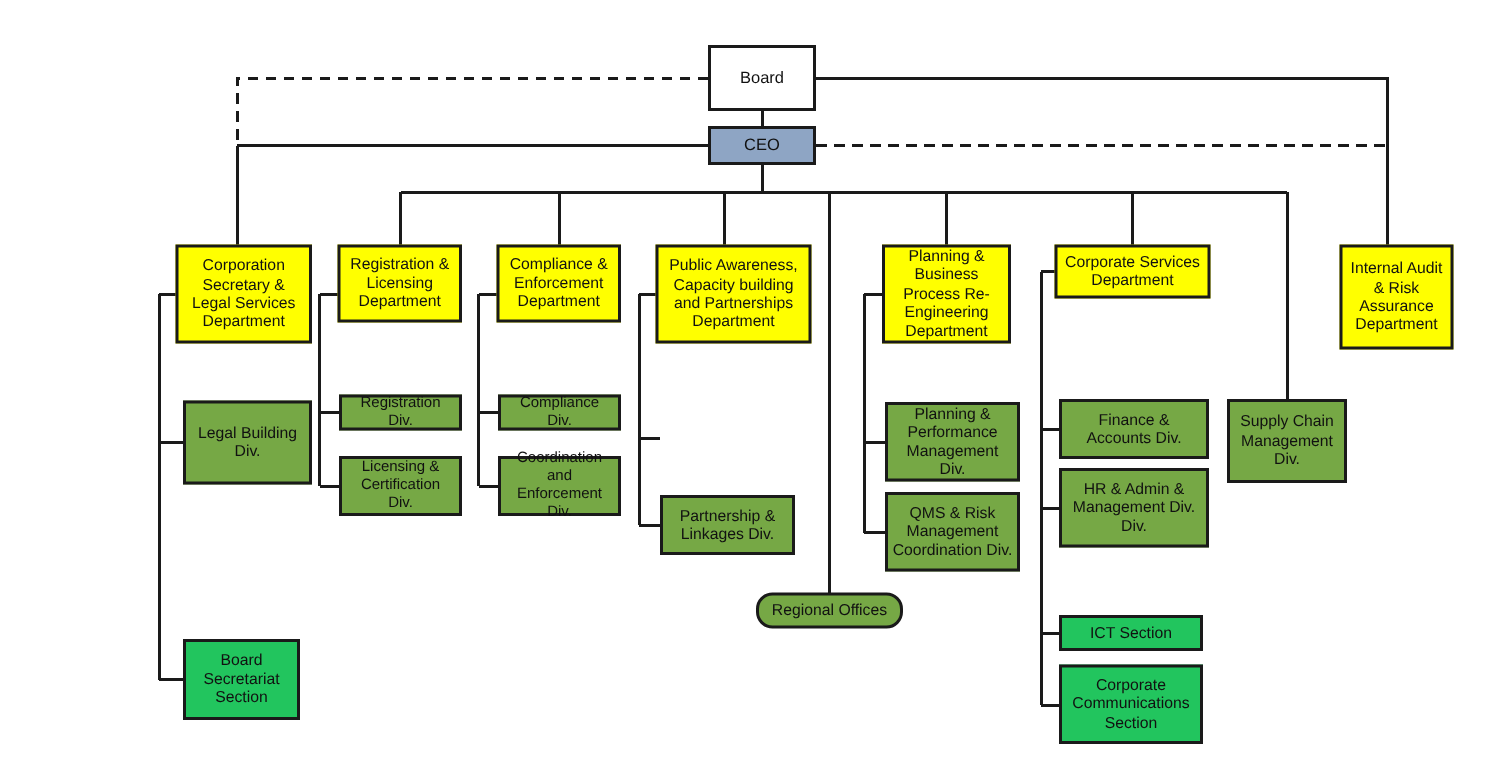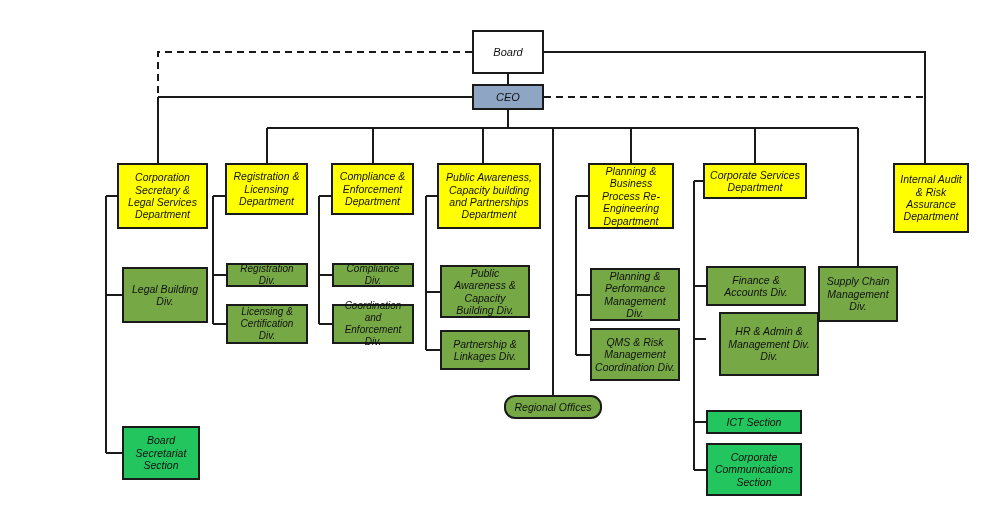--- a/index.html
+++ b/index.html
@@ -29,21 +29,20 @@
     box-sizing: border-box;
     border: 2px solid #1a1a1a;
     display: flex;
     align-items: center;
     justify-content: center;
     text-align: center;
     color: #111111;
     line-height: 1.18;
     padding: 2px 3px;
     z-index: 5;
-    font-style: italic;
   }
   .node span {
     display: block;
     width: 100%;
   }
   .n-white { background: #ffffff; }
   .n-blue  { background: #8ea5c4; }
   .n-yellow{ background: #ffff00; }
   .n-green { background: #76a845; }
   .n-gold  { background: #22c55e; }
@@ -165,41 +164,38 @@
   </div>
 
   <div class="node n-green fs-95" style="left:332px;top:263px;width:82px;height:24px;">
     <span>Compliance  Div.</span>
   </div>
 
   <div class="node n-green fs-95" style="left:332px;top:304px;width:82px;height:40px;">
     <span>Coordination and Enforcement Div.</span>
   </div>
 
-  <div class="node n-green fs-10" style="left:440px;top:265px;width:90px;height:53px;">
-    <span>Public Awareness &amp; Capacity Building Div.</span>
-  </div>
 
   <div class="node n-green fs-10" style="left:440px;top:330px;width:90px;height:40px;">
     <span>Partnership &amp; Linkages Div.</span>
   </div>
 
   <div class="node n-green fs-10" style="left:590px;top:268px;width:90px;height:53px;">
     <span>Planning &amp; Performance Management Div.</span>
   </div>
 
   <div class="node n-green fs-10" style="left:590px;top:328px;width:90px;height:53px;">
     <span>QMS &amp; Risk Management Coordination Div.</span>
   </div>
 
   <div class="node n-green fs-10" style="left:706px;top:266px;width:100px;height:40px;">
     <span>Finance &amp; Accounts Div.</span>
   </div>
 
-  <div class="node n-green fs-10" style="left:706px;top:312px;width:100px;height:64px;margin-left:13px;">
+  <div class="node n-green fs-10" style="left:706px;top:312px;width:100px;height:53px;">
     <span>HR &amp; Admin &amp; Management  Div. Div.</span>
   </div>
 
   <div class="node n-green fs-10" style="left:818px;top:266px;width:80px;height:56px;">
     <span>Supply Chain Management Div.</span>
   </div>
 
   <div class="node n-green fs-10" style="left:504px;top:395px;width:98px;height:24px;border-radius:11px;">
     <span>Regional Offices</span>
   </div>

